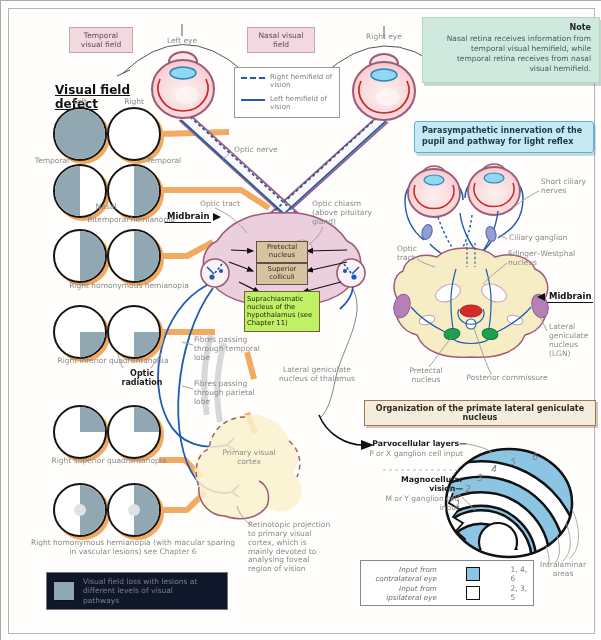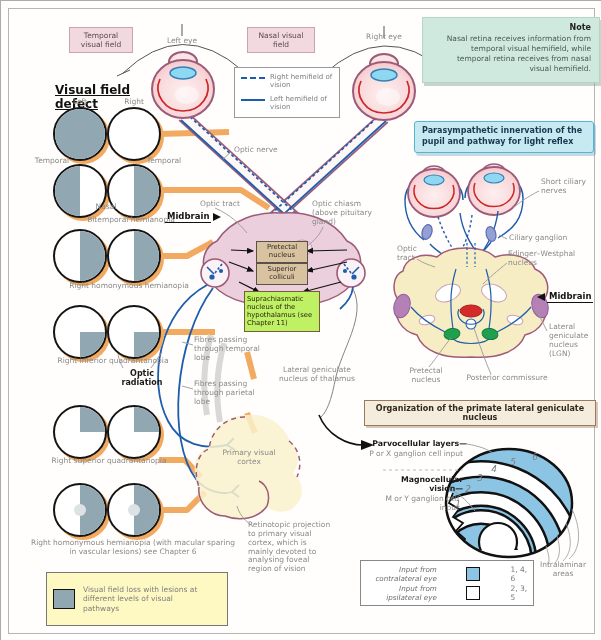--- a/index.html
+++ b/index.html
@@ -18,21 +18,21 @@
   .notebox .nt{font-weight:bold;font-size:8px;color:#222;margin-bottom:2px;}
   .notebox .nb{margin-left:6px;color:#4a5a55;line-height:1.35;width:150px;}
   .cyanbox{position:absolute;background:#C7EAF2;border:1.5px solid #55B4D4;border-radius:3px;
            box-shadow:2px 3px 0 rgba(90,150,180,.35);padding:4px 7px;font-size:8px;font-weight:bold;color:#17384e;line-height:1.35;}
   .orgbox{position:absolute;background:#F4ECDC;border:1.2px solid #9A7A5A;box-shadow:2px 2px 0 rgba(150,120,90,.4);
           padding:3px 6px;font-size:8px;font-weight:bold;color:#33281e;text-align:center;}
   .tanbox{position:absolute;background:#D9C2A0;border:1px solid #5a5148;color:#2e2a24;
           font-size:6.8px;line-height:1.15;text-align:center;padding:2px 1px;}
   .brownbox{position:absolute;background:#bef264;border:1px solid #7A5A3A;color:#2e2012;
           font-size:6.8px;line-height:1.2;text-align:left;padding:3px 2px;}
-  .legendbox{position:absolute;background:#fef9c3;border:1px solid #777;display:flex;align-items:center;padding:12px 6px;}
+  .legendbox{position:absolute;background:#0f172a;border:1px solid #777;display:flex;align-items:center;padding:4px 6px;}
   .legendbox .sw{width:20px;height:18px;background:#91A8B3;border:1.6px solid #111;flex:0 0 aupx;margin-right:8px;}
   .legendbox .tx{font-size:7.5px;color:#7e7e7e;text-align:left;line-height:1.25;}
   .hemibox{position:absolute;background:#fff;border:1px solid #999;padding:5px 6px;}
   .hemirow{display:flex;margin-bottom:5px;}
   .hemirow .ln{width:24px;height:0;border-top:2px solid #1D5DAD;margin:4px 5px 0 0;flex:0 0 24px;}
   .hemirow .ln.dsh{border-top-style:dashed;}
   .hemirow .tx{font-size:7px;color:#7e7e7e;text-align:left;line-height:1.2;}
   .vfd-h{position:absolute;font-size:12px;font-weight:bold;color:#111;text-align:left;text-decoration:underline;}
   .vfc{position:absolute;width:50px;height:50px;border-radius:50%;background:#fff;border:2.5px solid #141414;
        box-shadow:3px 3px 0 0 #F2A960;overflow:hidden;}

